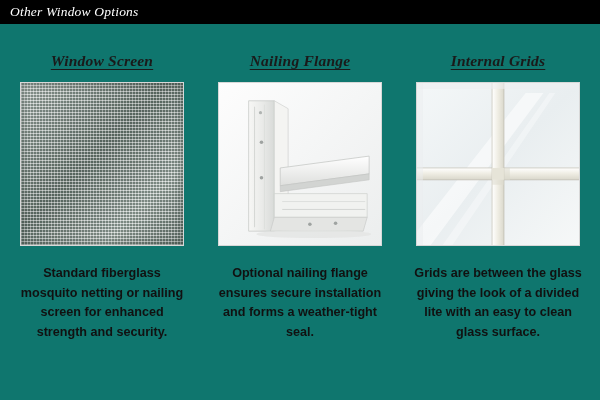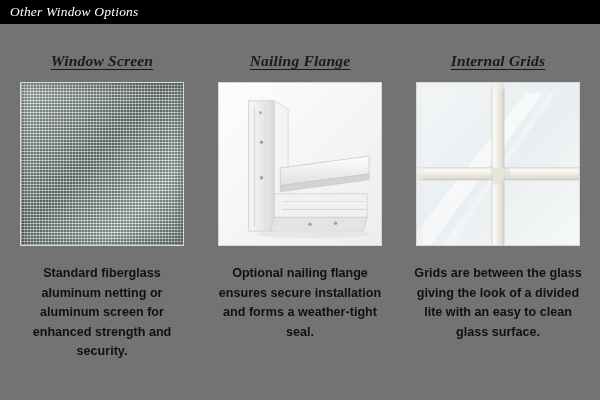--- a/index.html
+++ b/index.html
@@ -11,21 +11,21 @@
     height: 400px;
     background: #ffffff;
     font-family: "Liberation Sans", sans-serif;
     overflow: hidden;
     position: relative;
   }
   #page {
     position: relative;
     width: 600px;
     height: 400px;
-    background: #737373;
+    background: #0f766e;
     box-sizing: border-box;
   }
   
   #header-bar {
     position: absolute;
     left: 0;
     top: 0;
     width: 600px;
     height: 24px;
     background: #000000;
@@ -137,21 +137,21 @@
 
     <div class="col">
       <div class="col-title">Window Screen</div>
       <div class="img-frame">
         <div class="mesh-wrap">
           <div class="mesh"></div>
           <div class="mesh-shade"></div>
           <div class="mesh-edge"></div>
         </div>
       </div>
-      <div class="caption">Standard fiberglass aluminum netting or aluminum screen for enhanced strength and security.</div>
+      <div class="caption">Standard fiberglass mosquito netting or nailing screen for enhanced strength and security.</div>
     </div>
 
     <div class="col">
       <div class="col-title">Nailing Flange</div>
       <div class="img-frame">
         <svg class="art-svg" viewBox="0 0 164 164" preserveAspectRatio="none">
           <defs>
             <linearGradient id="bgWhite" x1="0" y1="0" x2="1" y2="1">
               <stop offset="0" stop-color="#fdfdfd"></stop>
               <stop offset="1" stop-color="#eceeee"></stop>

